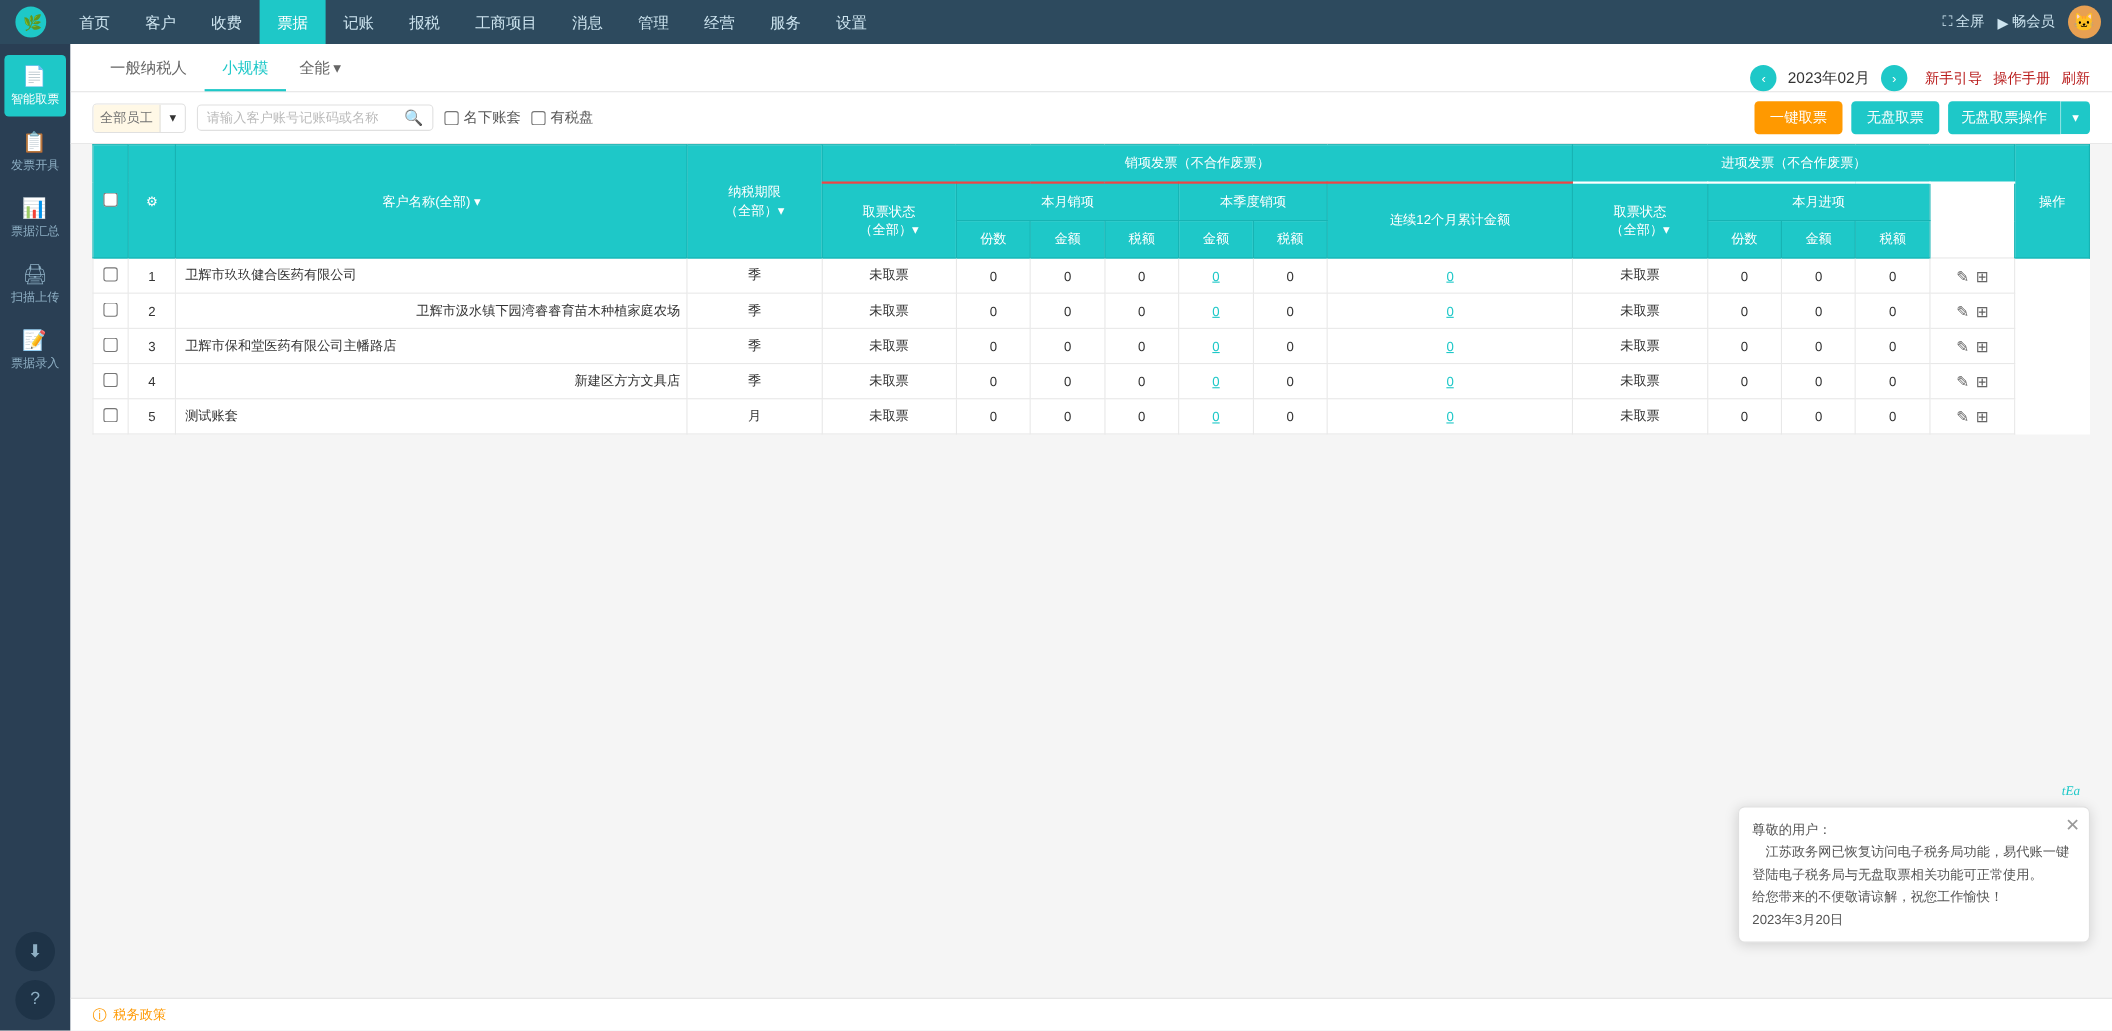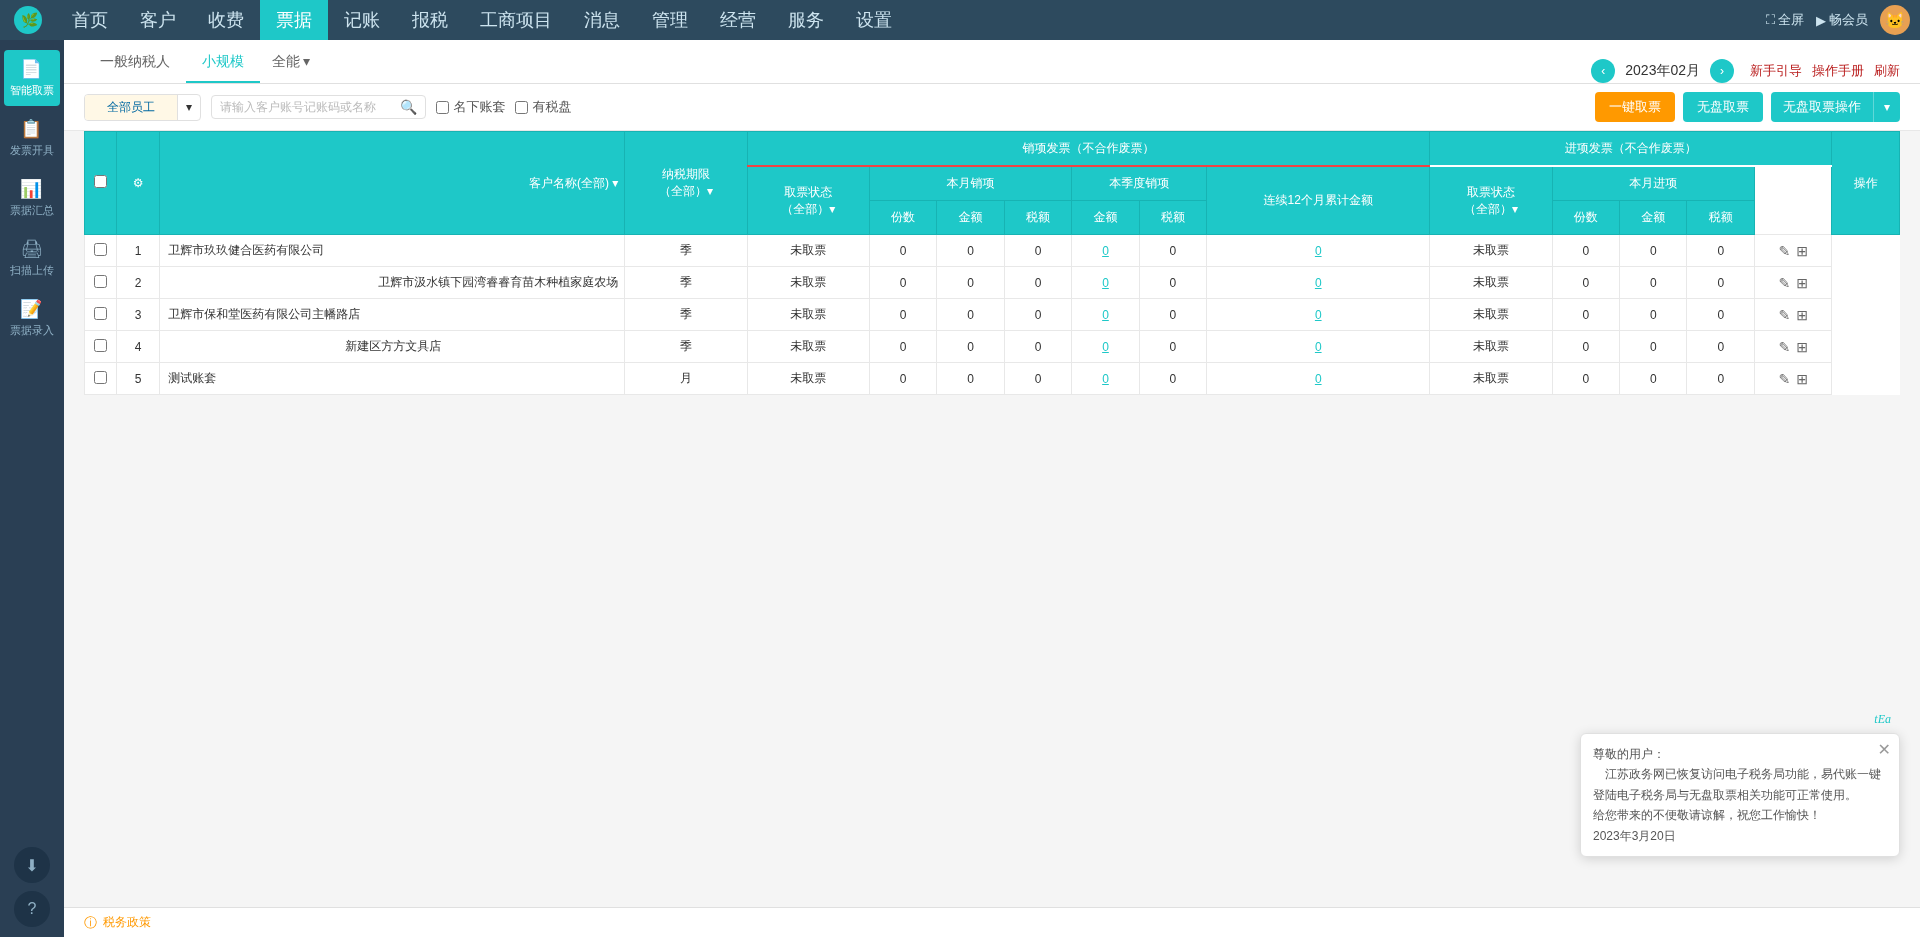--- a/index.html
+++ b/index.html
@@ -25,21 +25,21 @@
       display: flex;
       align-items: center;
       flex: 1;
     }
     .top-nav-item {
       color: #cde4ef;
       padding: 0 16px;
       height: 40px;
       line-height: 40px;
       cursor: pointer;
-      font-size: 18px;
+      font-size: 14px;
     }
     .top-nav-item.active {
       background: #1ec8c8;
       color: #fff;
     }
     .top-nav-right {
       display: flex;
       align-items: center;
       gap: 12px;
       color: #cde4ef;
@@ -182,23 +182,23 @@
     }
     .filter-group {
       display: flex;
       align-items: center;
       border: 1px solid #e0e0e0;
       border-radius: 4px;
       overflow: hidden;
     }
     .filter-label {
       background: #fff8e6;
-      padding: 4px 22px;
-      font-size: 12px;
-      color: #0369a1;
+      padding: 4px 6px;
+      font-size: 12px;
+      color: #737373;
       border-right: 1px solid #e0e0e0;
     }
     .filter-select {
       padding: 4px 8px;
       font-size: 12px;
       color: #333;
       display: flex; align-items: center; gap: 4px;
       cursor: pointer;
     }
     .search-box {
@@ -475,21 +475,21 @@
       </div>
     </div>
 
     <div class="table-wrap">
       <table class="data-table">
         <thead>
 
           <tr>
             <th rowspan="3" class="check-col"><input type="checkbox" style=""></th>
             <th rowspan="3">⚙</th>
-            <th rowspan="3" style="min-width:160px;text-align:right;">客户名称(全部) ▾</th>
+            <th rowspan="3" style="min-width:160px;">客户名称(全部) ▾</th>
             <th rowspan="3">纳税期限<br>（全部）▾</th>
             <th colspan="7" style="background:#1ec8c8;border-bottom:2px solid #ef4444;">销项发票（不合作废票）</th>
             <th colspan="5" style="background:#1ec8c8;border-bottom:2px solid #fff;">进项发票（不合作废票）</th>
             <th rowspan="3">操作</th>
           </tr>
           <tr>
             <th rowspan="2">取票状态<br>（全部）▾</th>
             <th colspan="3">本月销项</th>
             <th colspan="2">本季度销项</th>
             <th rowspan="2">连续12个月累计金额</th>
@@ -573,21 +573,21 @@
       <td>
         <div class="action-icons">
           <span class="action-icon">✎</span>
           <span class="action-icon">⊞</span>
         </div>
       </td>
     </tr>
             <tr>
       <td><input type="checkbox" style=""></td>
       <td class="idx-col">4</td>
-      <td style="text-align:center;padding-left:8px;">新建区方方文具店</td>
+      <td style="text-align:right;padding-left:8px;">新建区方方文具店</td>
       <td>季</td>
       <td class="status-badge">未取票</td>
       <td>0</td>
       <td>0</td>
       <td>0</td>
       <td><span class="link-num">0</span></td>
       <td>0</td>
       <td><span class="link-num">0</span></td>
       <td class="status-badge">未取票</td>
       <td>0</td>

